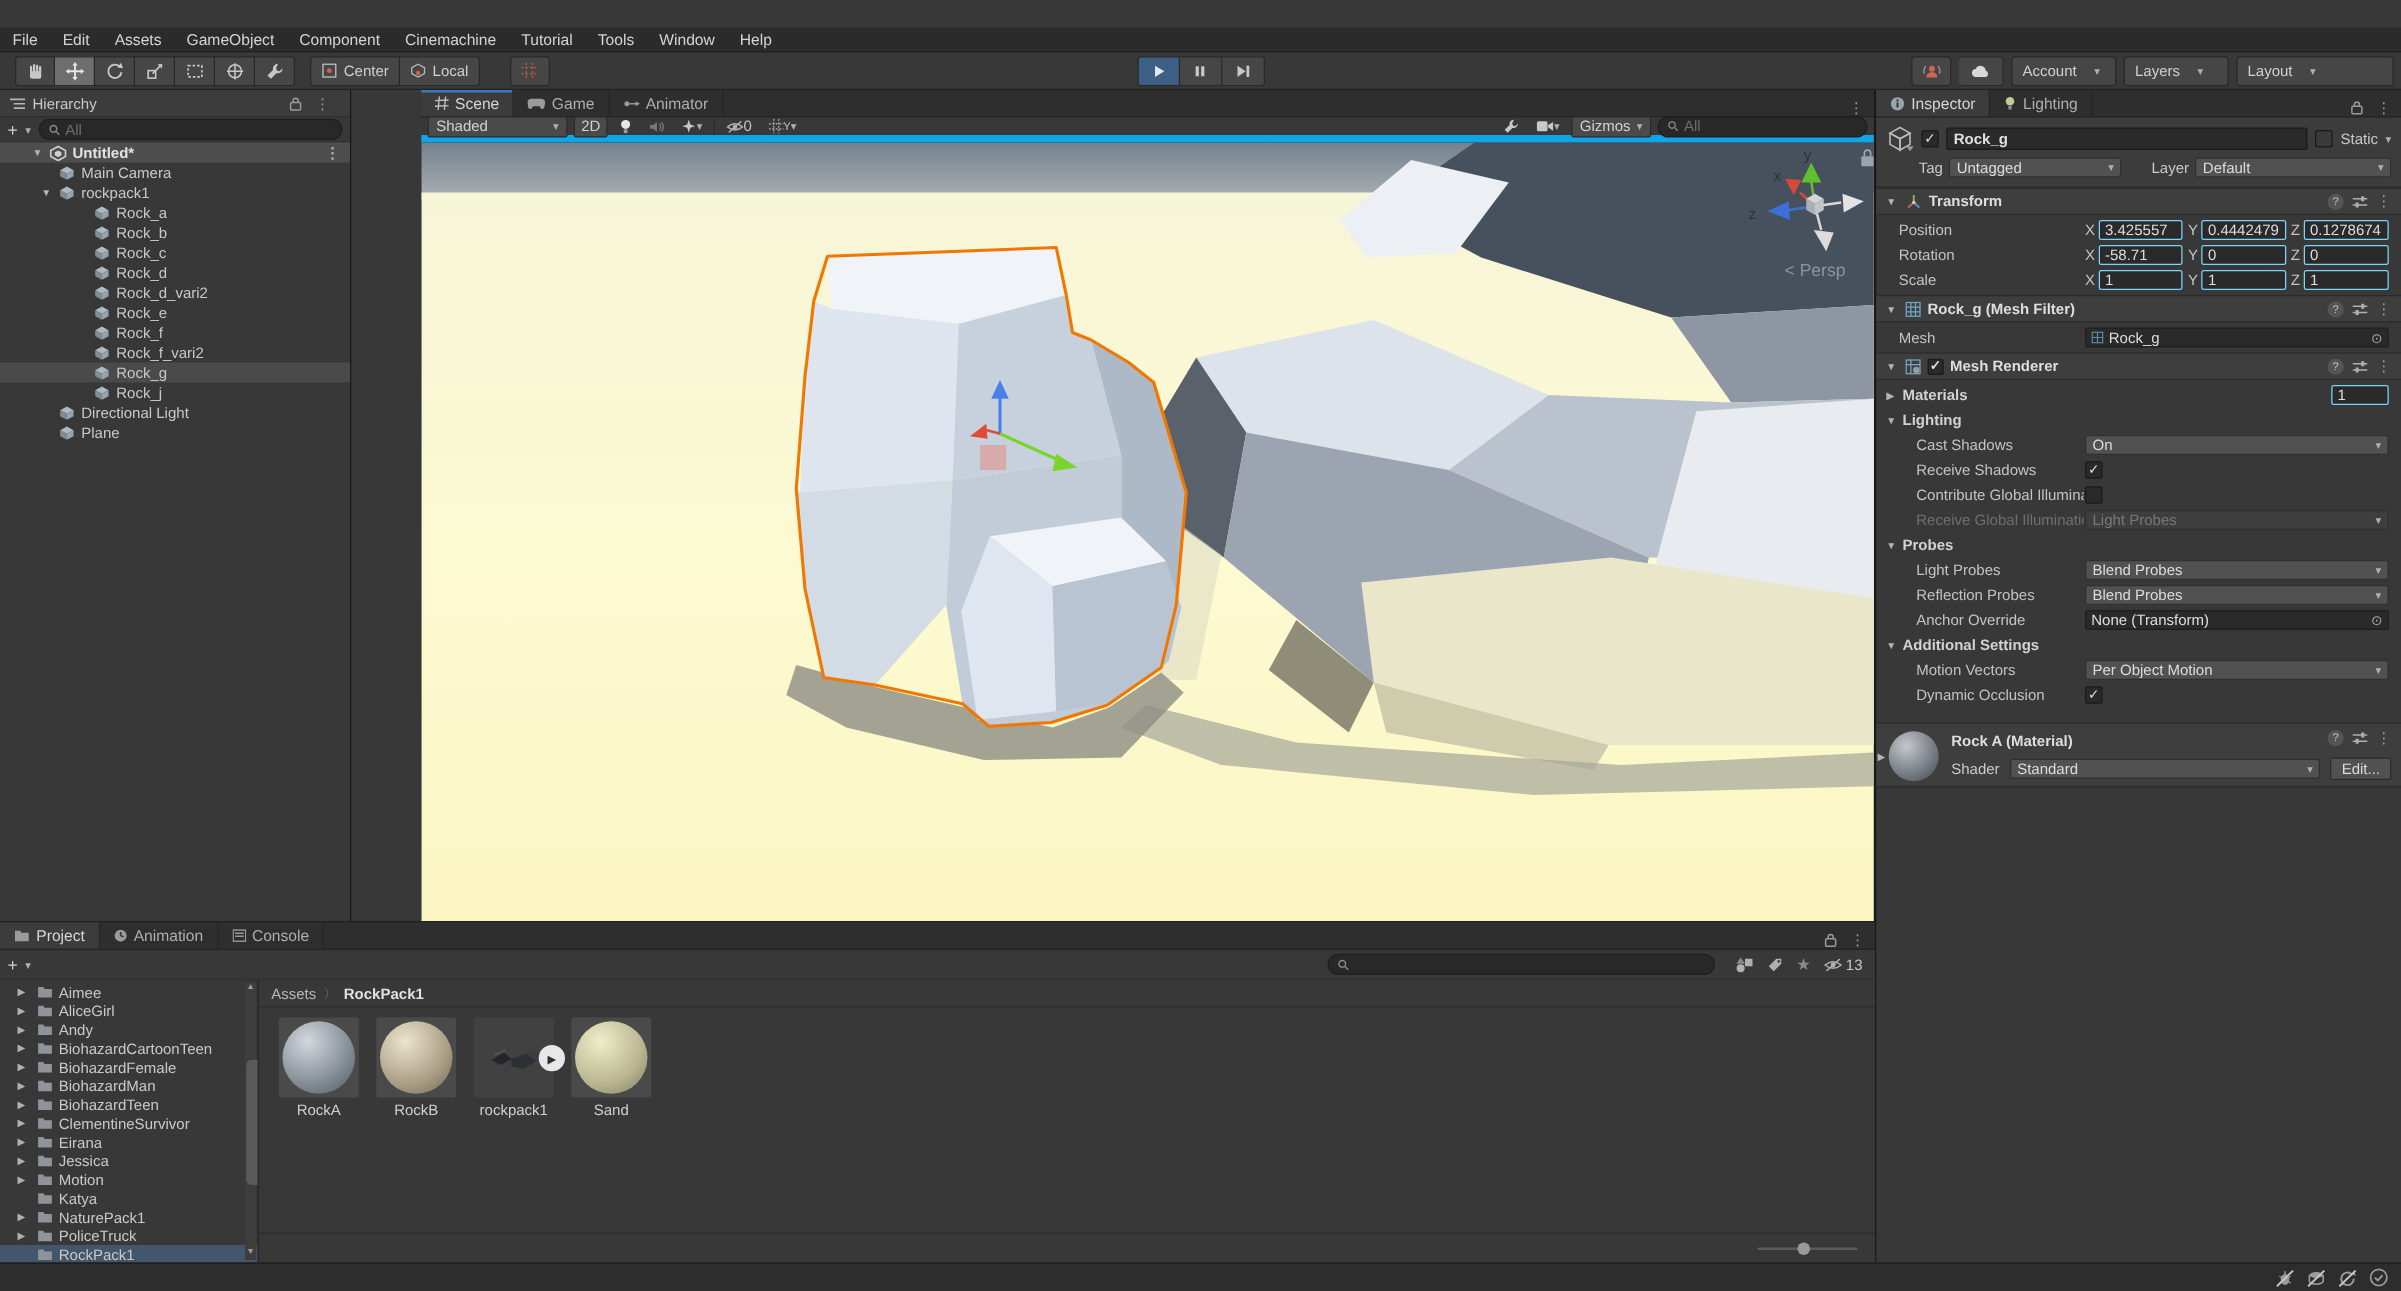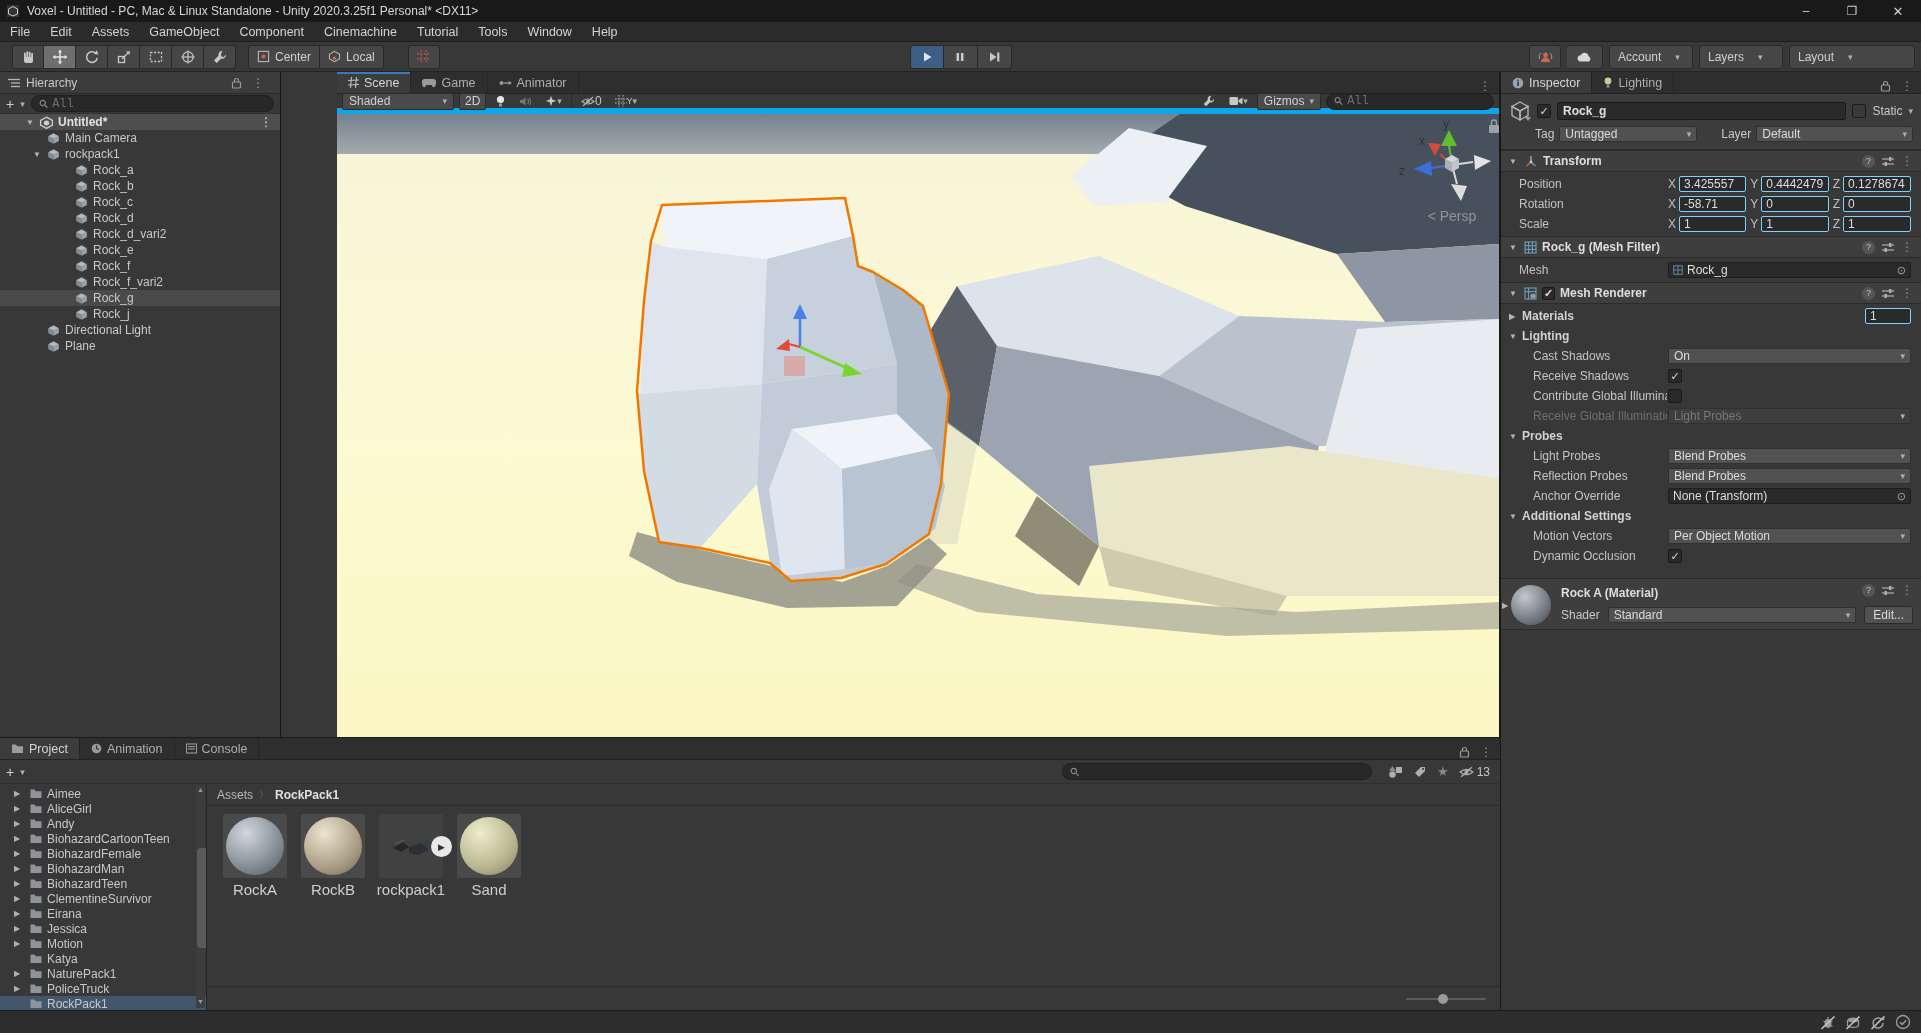--- a/index.html
+++ b/index.html
@@ -48,21 +48,21 @@
   .tabstrip{height:22px;background:#2e2e2e;display:flex;align-items:flex-end;border-bottom:1px solid #232323}
   .tab{height:21px;display:flex;align-items:center;gap:5px;padding:0 11px;background:#2e2e2e;
     color:#aeaeae;border-right:1px solid #252525;font-size:12.5px}
   .tab.active{background:#3c3c3c;color:#d6d6d6}
   .tab.active.bluetop{box-shadow:inset 0 2px 0 #3a79bb}
   .strip-icons{margin-left:auto;display:flex;align-items:center;gap:10px;padding-right:8px;color:#9a9a9a}
   .kebab{color:#9a9a9a;font-size:12px;letter-spacing:0}
   .searchpill{background:#282828;border:1px solid #1f1f1f;border-radius:9px;height:17px;
     display:flex;align-items:center;padding:0 7px;gap:4px;color:#6e6e6e;flex:1}
   .searchpill input{background:transparent;border:none;outline:none;color:#cfcfcf;width:100%;
-    font-family:Liberation Mono, monospace;font-size:12px}
+    font-family:Liberation Sans, sans-serif;font-size:12px}
   .searchpill input::placeholder{color:#6e6e6e}
 
   
   .hierarchy{position:absolute;left:0;top:72px;width:281px;height:665px;background:#383838;
     border-right:1px solid #191919;display:flex;flex-direction:column}
   .panelhead{height:22px;background:#3c3c3c;border-bottom:1px solid #2a2a2a;display:flex;
     align-items:center;padding:0 8px;gap:6px;color:#c9c9c9}
   .toolrow{height:20px;display:flex;align-items:center;padding:0 6px;gap:6px;background:#383838;
     border-bottom:1px solid #303030}
   .hrow{height:16px;display:flex;align-items:center;color:#c9c9c9;white-space:nowrap}
@@ -154,51 +154,39 @@
   .assetgrid{flex:1;display:flex;align-items:flex-start;gap:12px;padding:8px 0 0 15px}
   .asset{width:66px;display:flex;flex-direction:column;align-items:center;gap:3px}
   .thumb{width:64px;height:64px;background:#4a4a4a;border-radius:2px;position:relative}
   .sphere{position:absolute;inset:3px;border-radius:50%}
   .sphere.gray{background:radial-gradient(circle at 35% 28%,#d3d8dd,#848d96 60%,#4f575f)}
   .sphere.beige{background:radial-gradient(circle at 35% 28%,#ece4d0,#ab9f85 60%,#6e6554)}
   .sphere.sand{background:radial-gradient(circle at 35% 28%,#efedca,#b9b691 60%,#7f7c60)}
   .thumb.model{background:#414141}
   .playbadge{position:absolute;right:-9px;top:22px;width:21px;height:21px;border-radius:50%;
     background:#e8e8e8;display:flex;align-items:center;justify-content:center;color:#2f2f2f;font-size:9px}
-  .assetlabel{color:#cfcfcf;font-size:15px}
+  .assetlabel{color:#cfcfcf;font-size:12px}
   .projfooter{height:24px;border-top:1px solid #2a2a2a;display:flex;align-items:center;justify-content:flex-end;
     padding-right:14px}
   .zoomslider{width:80px;height:2px;background:#5c5c5c;border-radius:1px;position:relative}
   .zoomslider .knob{position:absolute;left:40%;top:-4px;width:10px;height:10px;border-radius:50%;background:#9a9a9a}
 
   
   .statusbar{position:absolute;left:0;top:1010px;width:100%;height:23px;background:#2d2d2d;
     border-top:1px solid #1c1c1c;display:flex;align-items:center;justify-content:flex-end;gap:9px;
     padding-right:10px}
 
   .flexspacer{flex:1}
   .vdiv{width:1px;height:14px;background:#2b2b2b}
 </style>
 </head>
 <body>
 
 <div id="app">
 
-  <div class="titlebar">
-    <svg class="appicon" viewBox="0 0 14 14">
-      <rect x="1" y="1" width="12" height="12" fill="#333"></rect>
-      <polygon points="7,2.5 11.5,5 11.5,10 7,12 2.5,10 2.5,5" fill="none" stroke="#cfcfcf" stroke-width="1"></polygon>
-    </svg>
-    <span>Voxel - Untitled - PC, Mac &amp; Linux Standalone - Unity 2020.3.25f1 Personal* &lt;DX11&gt;</span>
-    <div class="wincontrols">
-      <div class="winbtn">–</div>
-      <div class="winbtn">❐</div>
-      <div class="winbtn close">✕</div>
-    </div>
-  </div>
 
   <div class="menubar">
     <span class="mitem">File</span>
     <span class="mitem">Edit</span>
     <span class="mitem">Assets</span>
     <span class="mitem">GameObject</span>
     <span class="mitem">Component</span>
     <span class="mitem">Cinemachine</span>
     <span class="mitem">Tutorial</span>
     <span class="mitem">Tools</span>

